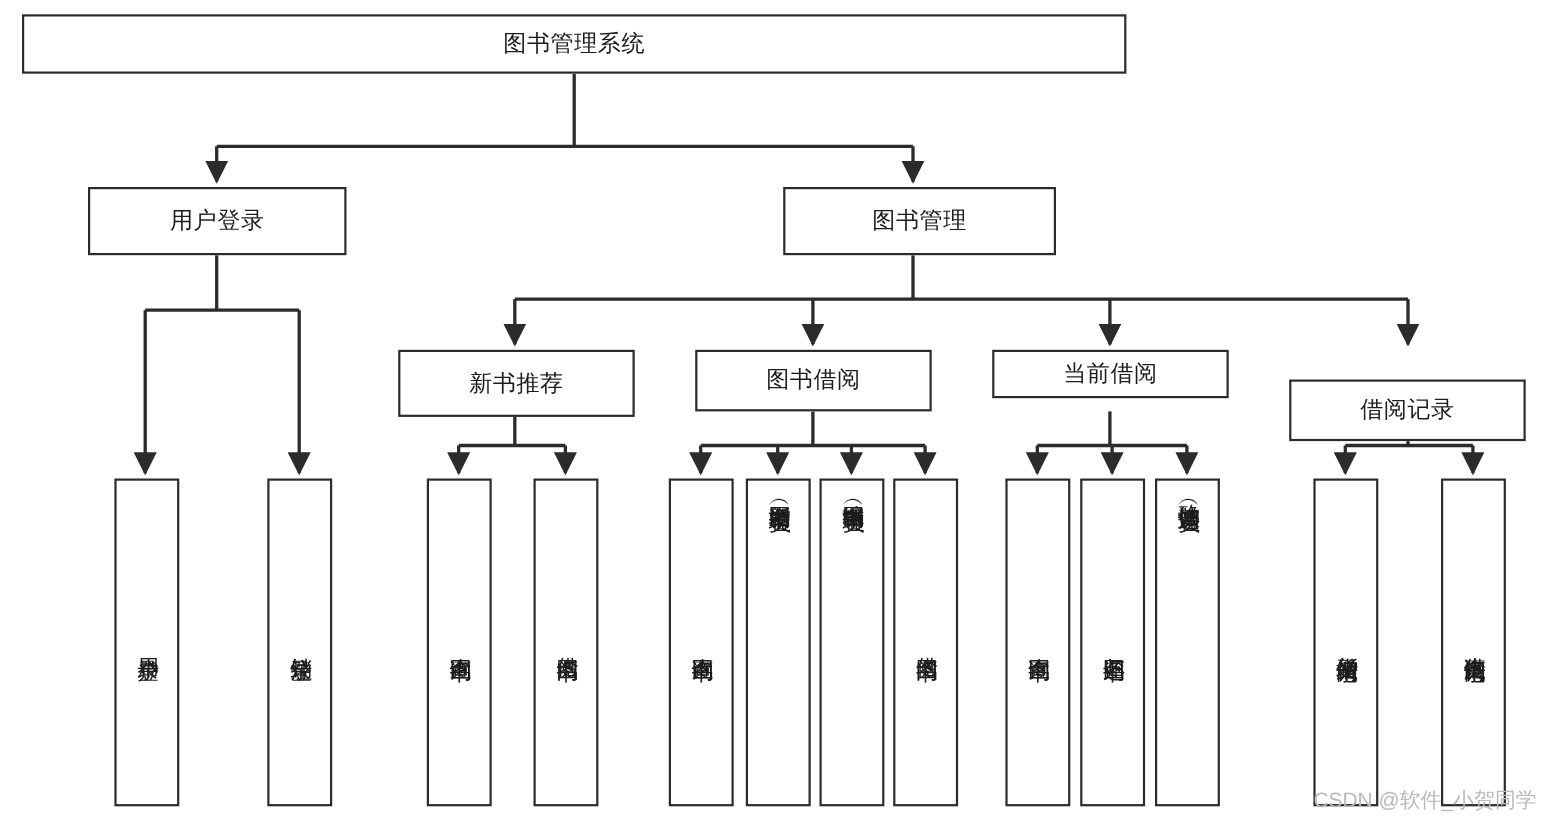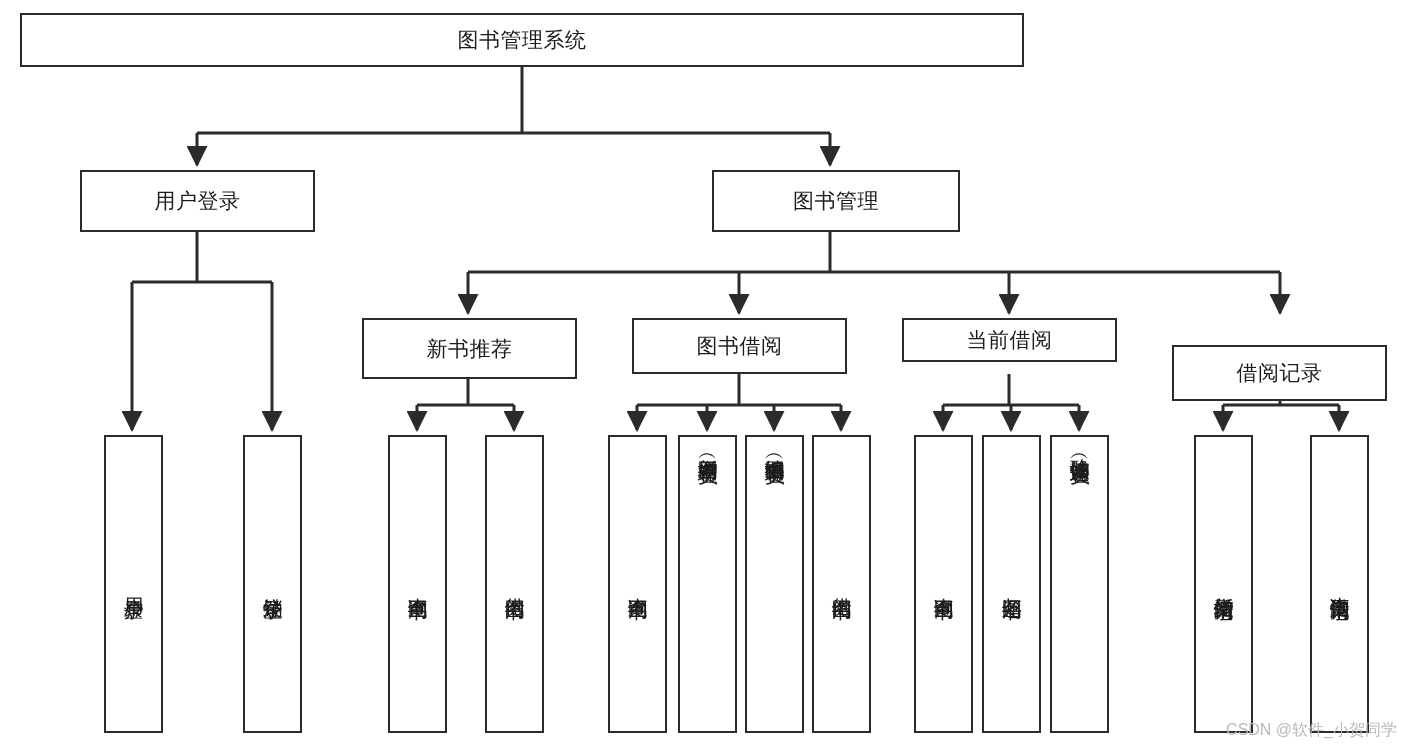--- a/index.html
+++ b/index.html
@@ -61,21 +61,21 @@
     padding-top: 6px;
   }
   .leaf-box.centered {
     align-items: center;
     padding-top: 0;
   }
   #watermark {
     position: absolute;
     right: 8px;
     bottom: 6px;
-    font-size: 16px;
+    font-size: 19px;
     color: #b9b9b9;
     white-space: nowrap;
     pointer-events: none;
   }
 </style>
 </head>
 <body>
 
 <div id="diagram-root">
 

